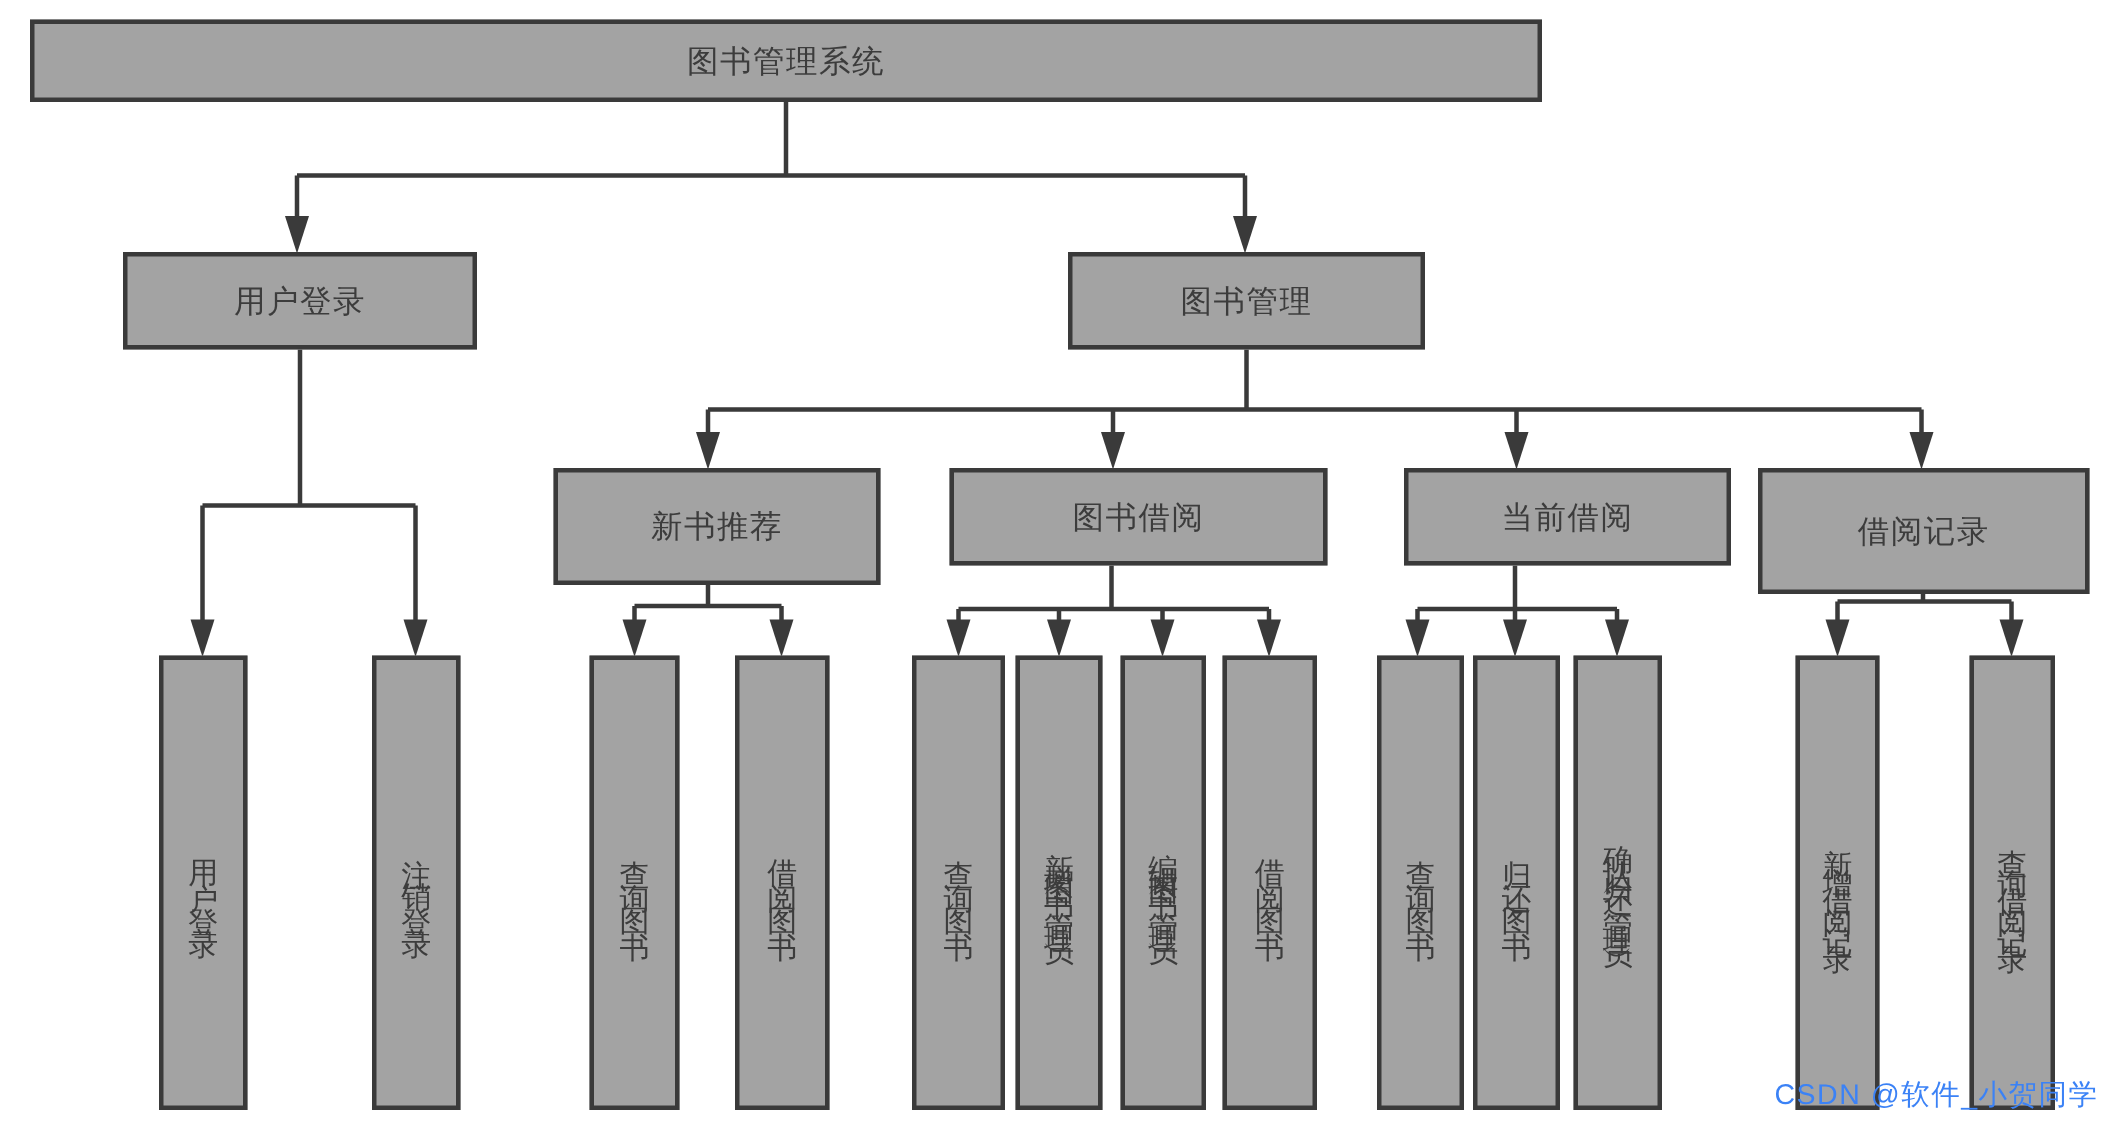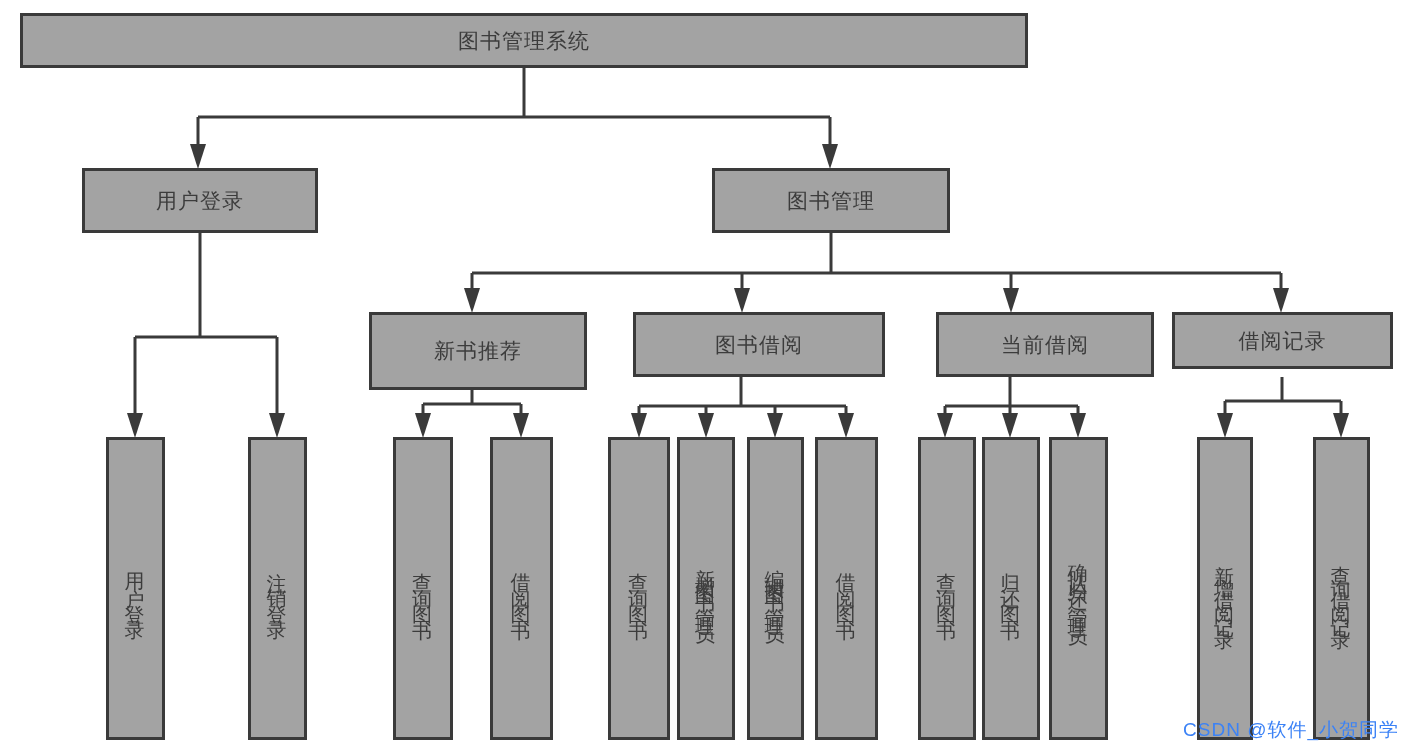--- a/index.html
+++ b/index.html
@@ -30,21 +30,21 @@
     text-align: center;
     white-space: nowrap;
   }
   
   .root  { left: 20px;   top: 13px;  width: 1008px; height: 55px; }
   .l2a   { left: 82px;   top: 168px; width: 236px;  height: 65px; }
   .l2b   { left: 712px;  top: 168px; width: 238px;  height: 65px; }
   .l3a   { left: 369px;  top: 312px; width: 218px;  height: 78px; }
   .l3b   { left: 633px;  top: 312px; width: 252px;  height: 65px; }
   .l3c   { left: 901px;  top: 312px; width: 218px;  height: 65px; margin-left: 35px; }
-  .l3d   { left: 1172px; top: 312px; width: 221px;  height: 57px; }
+  .l3d   { left: 1172px; top: 312px; width: 221px;  height: 84px; }
   
   .vert {
     top: 437px;
     height: 303px;
     writing-mode: vertical-rl;
     text-orientation: mixed;
     font-size: 20px;
   }
   .v4  { letter-spacing: 16px; }
   .v6  { letter-spacing: 13px; }

